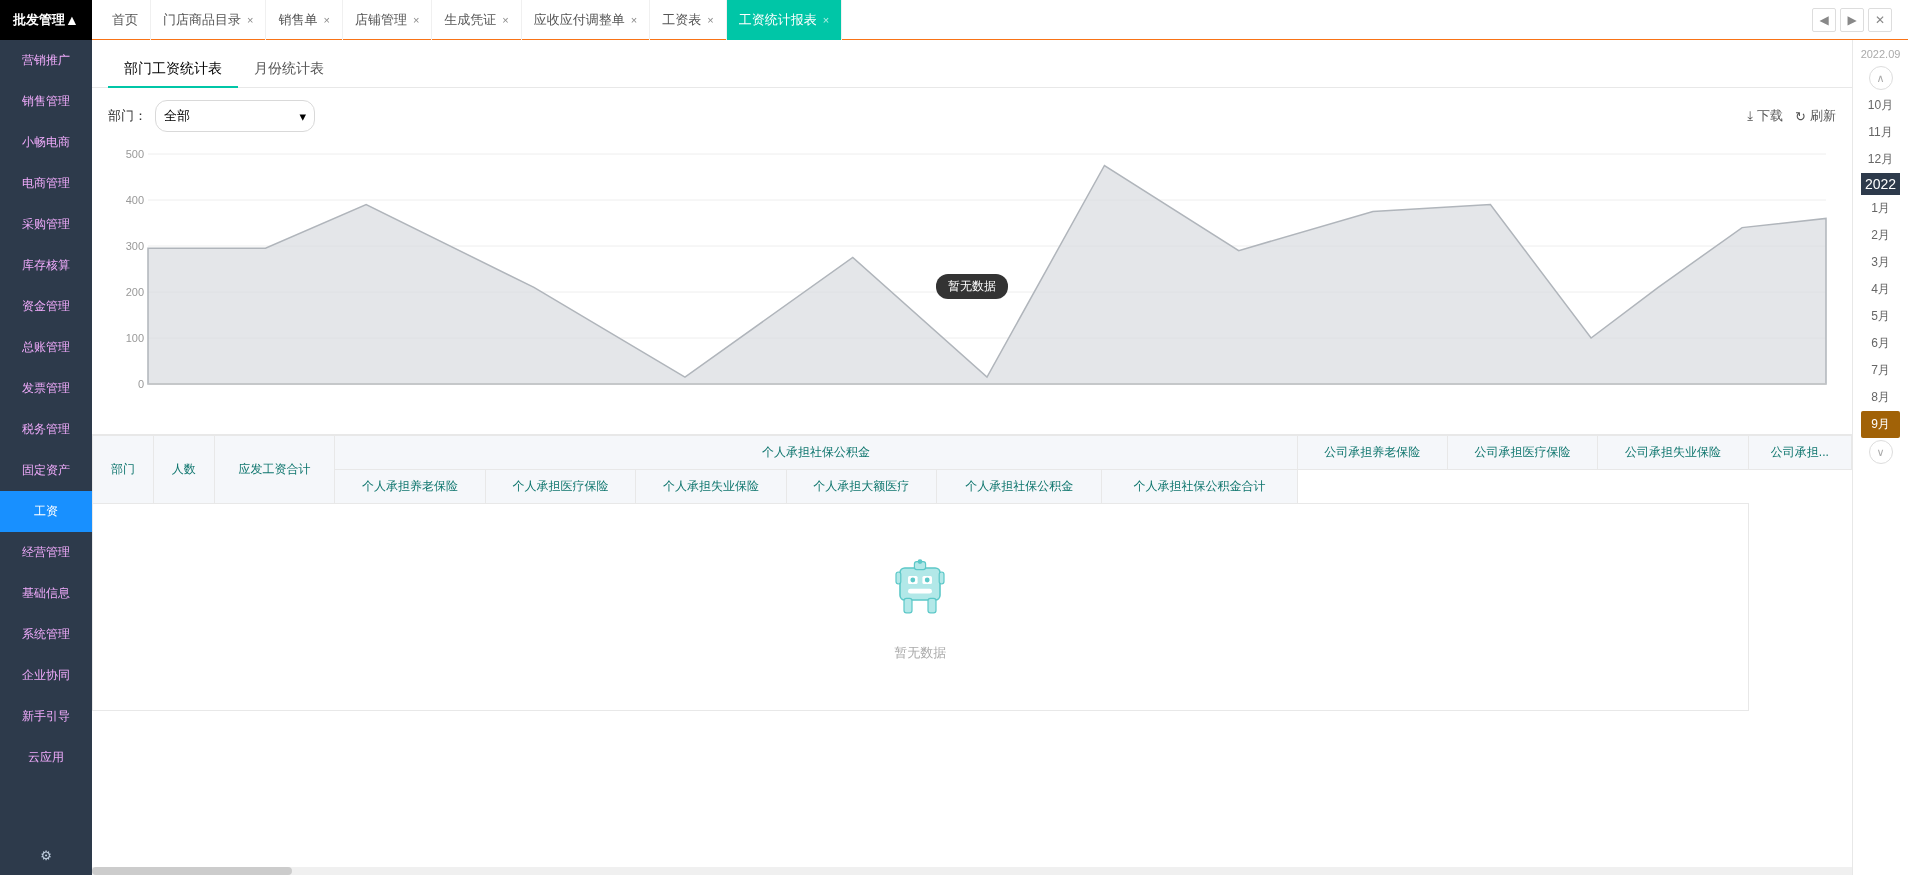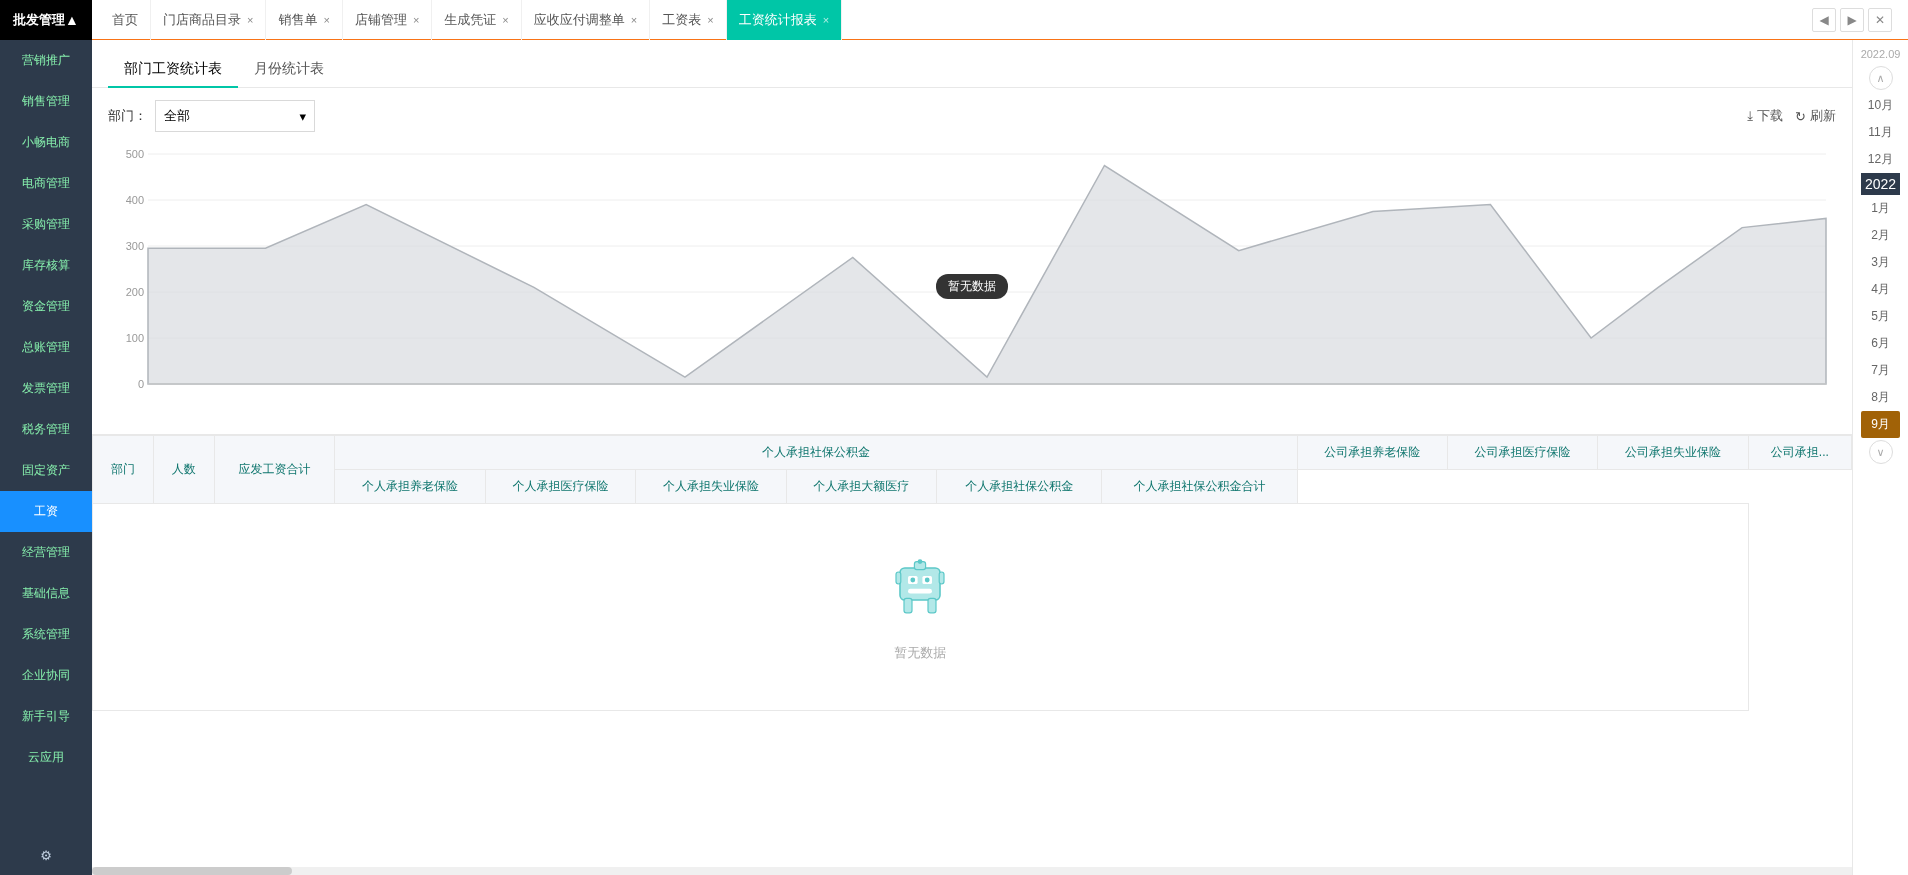--- a/index.html
+++ b/index.html
@@ -24,21 +24,21 @@
       align-items: center;
       justify-content: center;
       height: 40px;
     }
     .sidebar-logo-text { font-weight: bold; font-size: 13px; }
     .sidebar-item {
       padding: 12px 8px;
       text-align: center;
       font-size: 12px;
       cursor: pointer;
-      color: #86efac;
+      color: #f0abfc;
       transition: background 0.2s;
     }
     .sidebar-item.active { background: #1890ff; color: #fff; }
     .sidebar-settings {
       margin-top: auto;
       padding: 12px 8px;
       text-align: center;
       cursor: pointer;
       color: #c0cfe0;
     }
@@ -150,21 +150,21 @@
     .filter-area {
       display: flex;
       align-items: center;
       gap: 8px;
     }
     .filter-label { color: #333; font-size: 13px; }
     .filter-select {
       width: 160px;
       height: 32px;
       border: 1px solid #d9d9d9;
-      border-radius: 0;
+      border-radius: 12px;
       padding: 0 8px;
       font-size: 13px;
       display: flex;
       align-items: center;
       justify-content: space-between;
       cursor: pointer;
       background: #fff;
     }
     .action-btns {
       display: flex;

